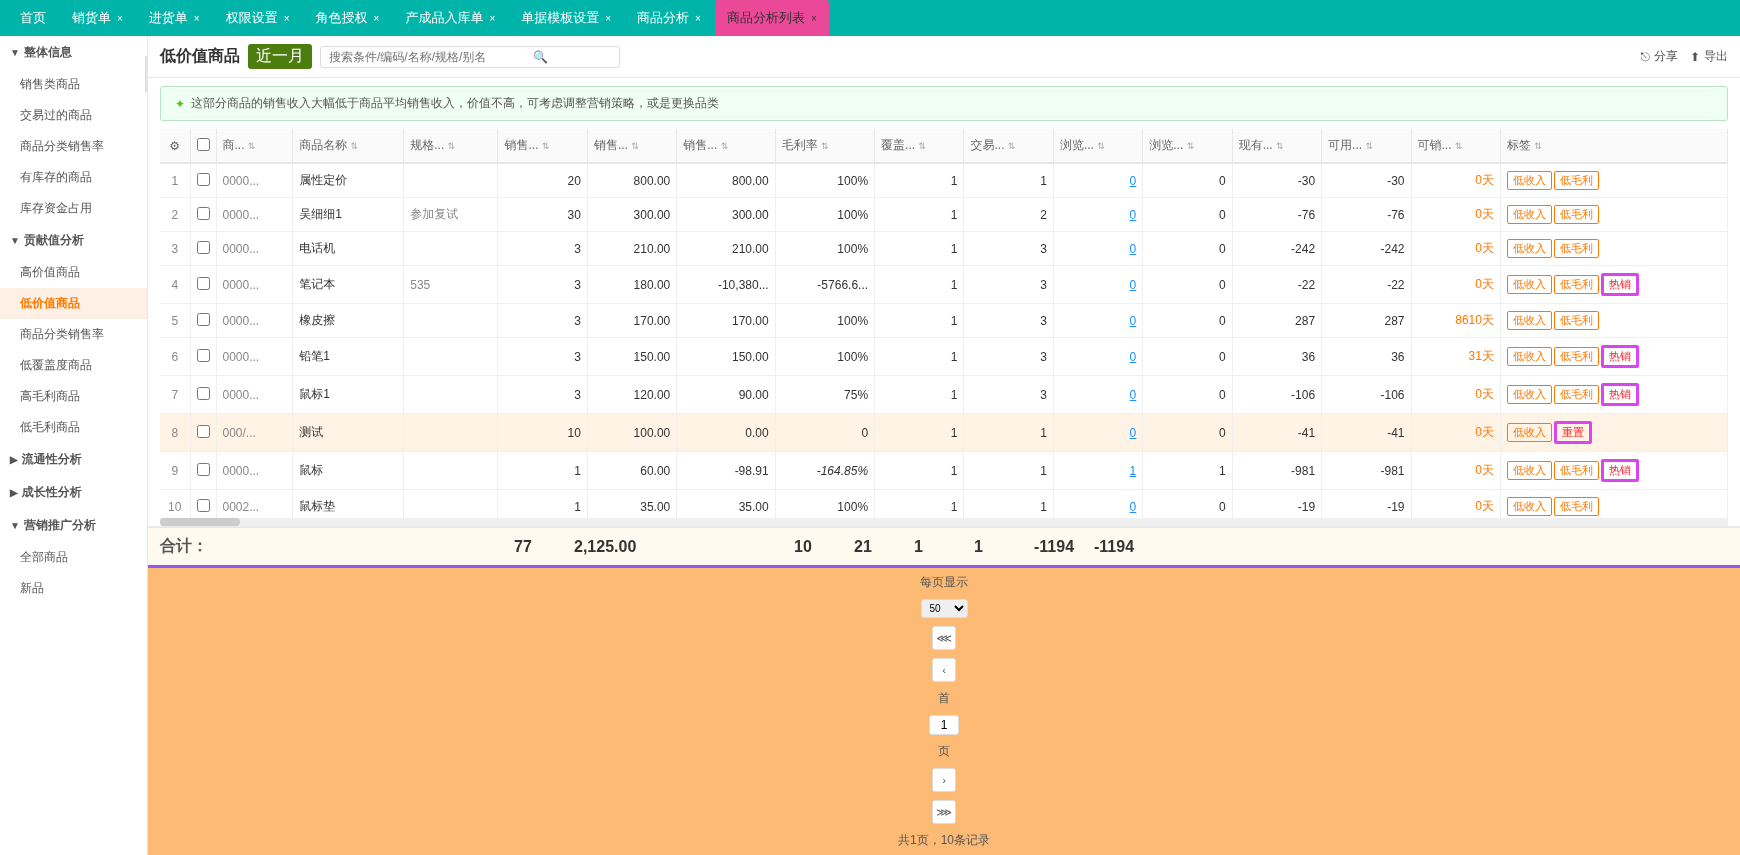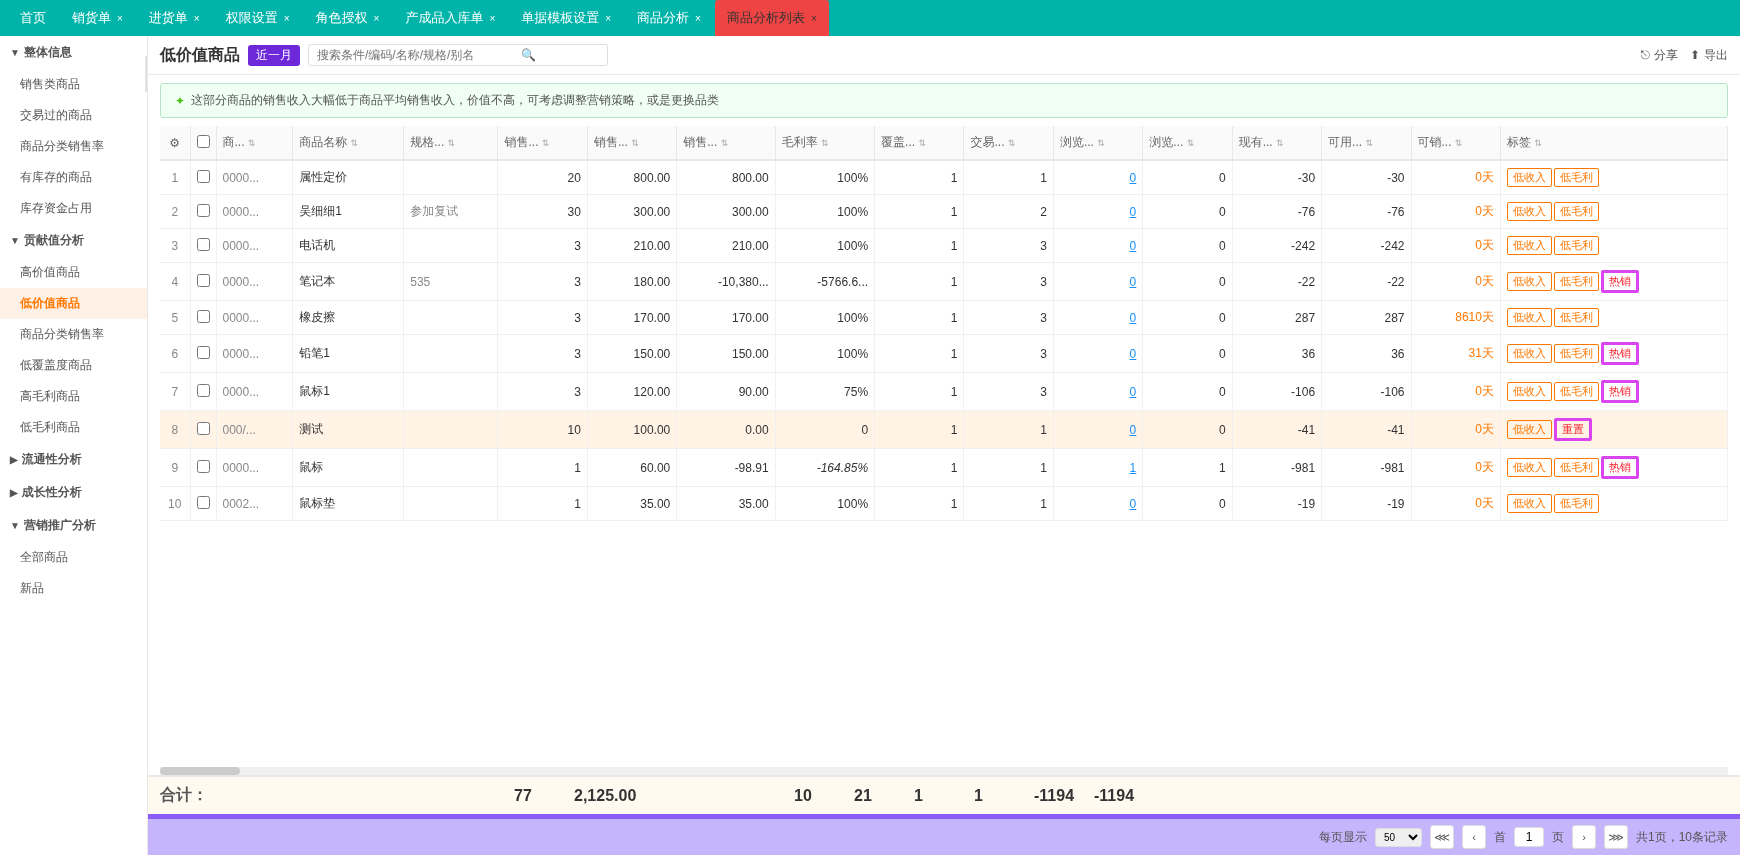--- a/index.html
+++ b/index.html
@@ -19,21 +19,21 @@
       padding: 4px 12px;
       border-radius: 3px 3px 0 0;
       cursor: pointer;
       font-size: 13px;
       white-space: nowrap;
       display: flex;
       align-items: center;
       gap: 4px;
       height: 36px;
     }
-    .nav-item.active { background: #ef4444; color: #333; }
+    .nav-item.active { background: #ec4899; color: #333; }
     .nav-item .close-x { font-size: 10px; color: inherit; margin-left: 2px; }
 
     
     .main-layout {
       display: flex;
       height: calc(855px - 36px);
     }
 
     
     .sidebar {
@@ -78,25 +78,25 @@
       padding: 8px 12px;
       border-bottom: 1px solid #e8e8e8;
       gap: 8px;
     }
     .page-title {
       font-size: 16px;
       font-weight: bold;
       color: #333;
     }
     .date-badge {
-      background: #6d28d9;
+      background: #4d7c0f;
       color: white;
       padding: 2px 8px;
       border-radius: 3px;
-      font-size: 12px;
+      font-size: 16px;
     }
     .search-box {
       display: flex;
       align-items: center;
       border: 1px solid #ddd;
       border-radius: 3px;
       padding: 3px 8px;
       gap: 4px;
       flex: 1;
       max-width: 300px;
@@ -200,25 +200,26 @@
       font-weight: bold;
       color: #555;
     }
     
     
     .pagination-bar {
       display: flex;
       align-items: center;
       justify-content: flex-end;
       padding: 6px 12px;
-      border-top: 5px solid #8b5cf6;
-      background: #c4b5fd;
+      border-top: 3px solid #8b5cf6;
+      background: #fdba74;
       gap: 8px;
       font-size: 12px;
       color: #555;
+      flex-direction: column;
     }
     .page-select {
       border: 1px solid #ddd;
       border-radius: 3px;
       padding: 2px 4px;
       font-size: 10px;
     }
     .page-btn {
       width: 24px;
       height: 24px;

